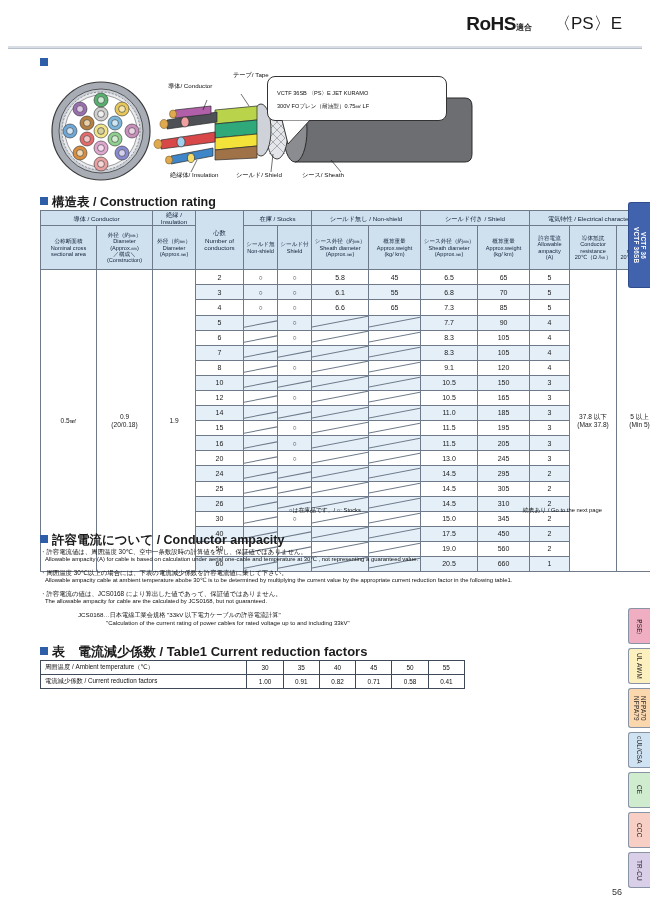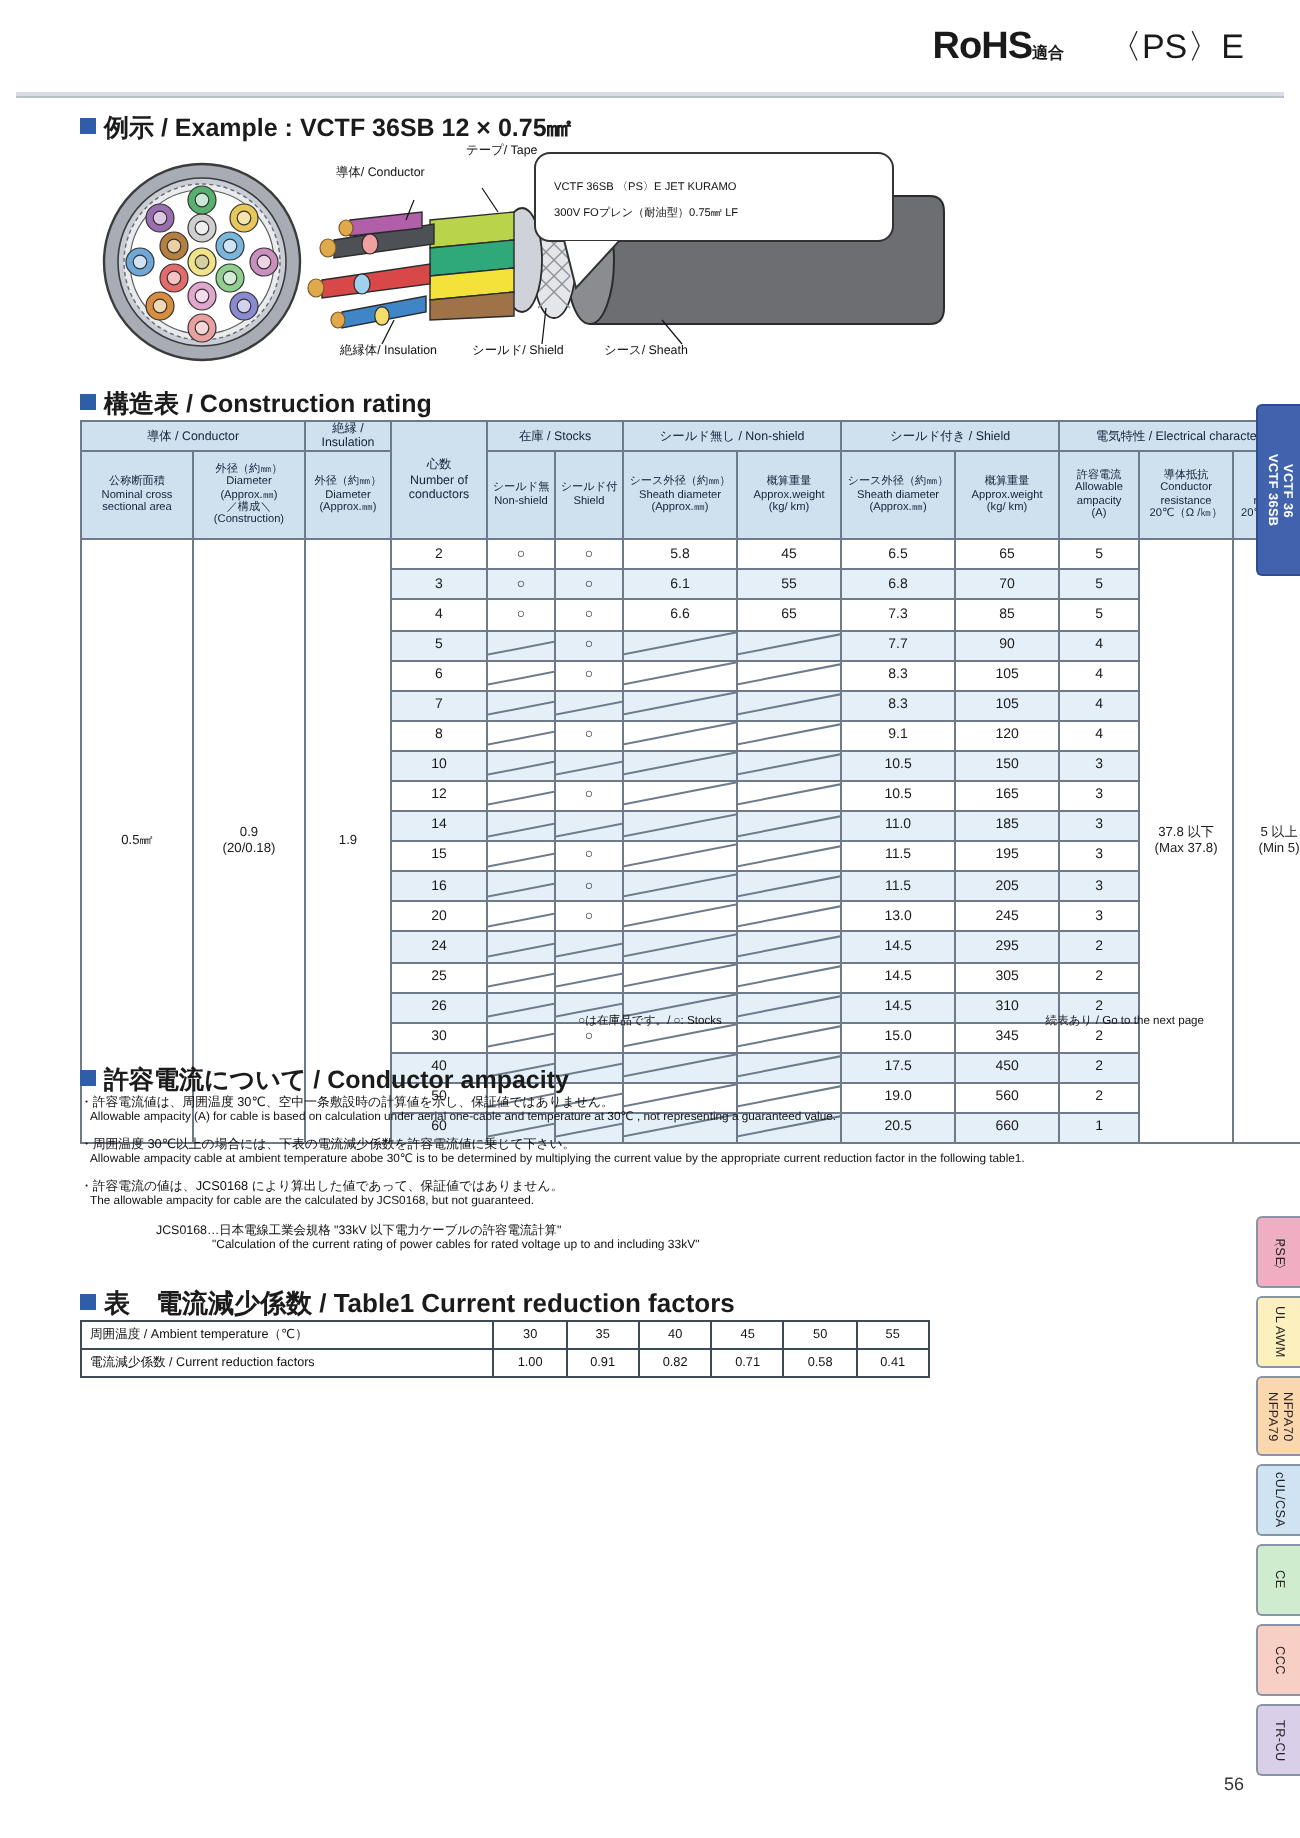--- a/index.html
+++ b/index.html
@@ -147,21 +147,21 @@
 
 <div class="page-head">
   <div class="rohs">
     <span>RoHS</span><span class="suffix">適合</span>
   </div>
   <div class="pse-head">〈PS〉E</div>
   <div class="head-rule"></div>
 </div>
 
 <div class="sec-title" style="left:40px; top:56px;">
-  <span class="mark"></span><span>例示 / Example : VCTF 36SB 12 × 0.75㎟</span>
+  <span class="mark"></span>
 </div>
 
 <div class="figure">
 
   <svg width="110" height="110" viewBox="0 0 110 110" style="position:absolute;left:6px;top:8px;">
     <circle cx="55" cy="55" r="49" fill="#a8adb5" stroke="#3b3b3b" stroke-width="1.2"></circle>
     <circle cx="55" cy="55" r="42" fill="#c9ced6" stroke="#3b3b3b" stroke-width="0.8"></circle>
     <circle cx="55" cy="55" r="39" fill="#e9ebee" stroke="#6b6b6b" stroke-width="0.7" stroke-dasharray="2 1.6"></circle>
     <circle cx="55" cy="55" r="36" fill="#ffffff" stroke="#5e5e5e" stroke-width="0.6"></circle>
     <g stroke="#333" stroke-width="0.6">

